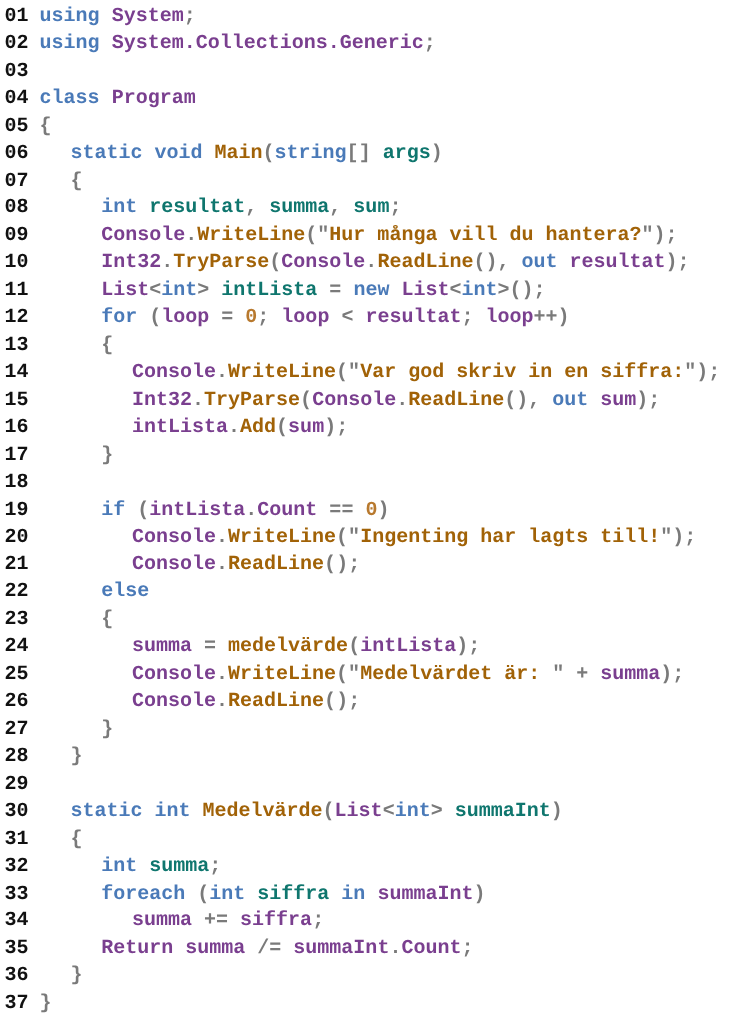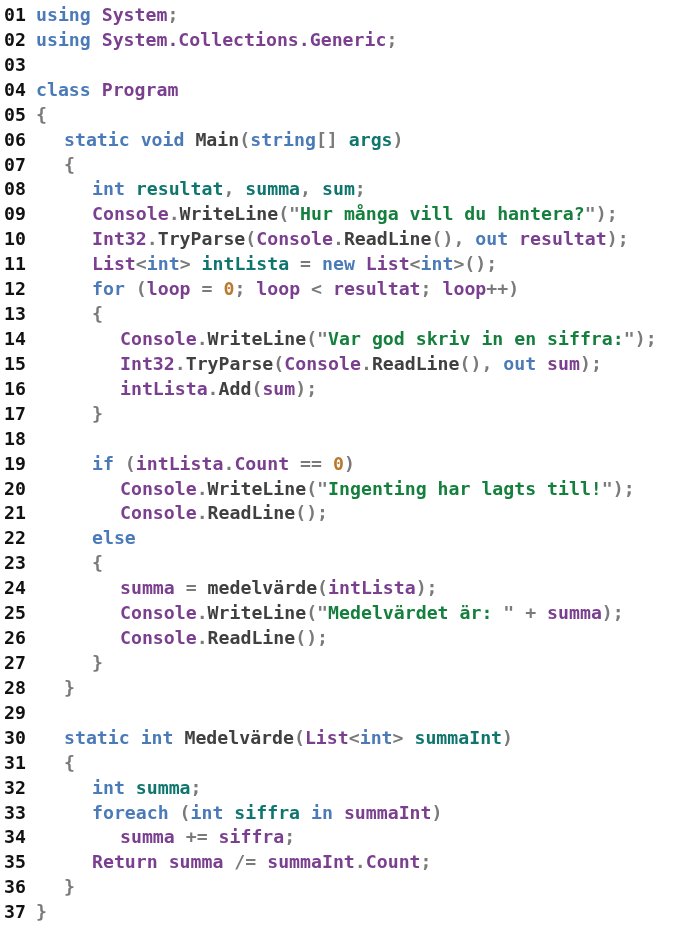--- a/index.html
+++ b/index.html
@@ -6,28 +6,28 @@
   body { width: 680px; height: 928px; overflow: hidden; }
   #code {
     position: absolute; left: 4px; top: 3px;
     font-family: "DejaVu Sans Mono", "Liberation Mono", monospace;
     font-weight: bold;
     font-size: 18.2px;
     line-height: 24.93px;
     white-space: pre;
     color: #2b2b2b;
   }
-  .line { height: 24.93px; display: block; }
+  .line { height: 24.93px; display: block; font-family: Liberation Mono, monospace; }
   .ln { display: inline-block; width: 32px; color: #111111; }
   .body { display: inline-block; }
   .t-kw { color: #4a7ab8; }
   .t-type { color: #7a3f8f; }
-  .t-method { color: #404040; }
+  .t-method { color: #a16207; }
   .t-var { color: #7a3f8f; }
   .t-plain { color: #0f766e; }
   .t-punc { color: #7a7a7a; }
-  .t-str { color: #15803d; }
+  .t-str { color: #a16207; }
   .t-num { color: #b8792e; }
 </style>
 </head>
 <body>
 
 <div id="code"><div class="line"><span class="ln">01</span><span class="body" style="padding-left: 0px;"><span class="t-kw">using</span><span class="t-plain"> </span><span class="t-type">System</span><span class="t-punc">;</span></span></div><div class="line"><span class="ln">02</span><span class="body" style="padding-left: 0px;"><span class="t-kw">using</span><span class="t-plain"> </span><span class="t-type">System.Collections.Generic</span><span class="t-punc">;</span></span></div><div class="line"><span class="ln">03</span><span class="body" style="padding-left: 0px;"></span></div><div class="line"><span class="ln">04</span><span class="body" style="padding-left: 0px;"><span class="t-kw">class</span><span class="t-plain"> </span><span class="t-type">Program</span></span></div><div class="line"><span class="ln">05</span><span class="body" style="padding-left: 0px;"><span class="t-punc">{</span></span></div><div class="line"><span class="ln">06</span><span class="body" style="padding-left: 28px;"><span class="t-kw">static</span><span class="t-plain"> </span><span class="t-kw">void</span><span class="t-plain"> </span><span class="t-method">Main</span><span class="t-punc">(</span><span class="t-kw">string</span><span class="t-punc">[]</span><span class="t-plain"> args</span><span class="t-punc">)</span></span></div><div class="line"><span class="ln">07</span><span class="body" style="padding-left: 28px;"><span class="t-punc">{</span></span></div><div class="line"><span class="ln">08</span><span class="body" style="padding-left: 56px;"><span class="t-kw">int</span><span class="t-plain"> resultat</span><span class="t-punc">,</span><span class="t-plain"> summa</span><span class="t-punc">,</span><span class="t-plain"> sum</span><span class="t-punc">;</span></span></div><div class="line"><span class="ln">09</span><span class="body" style="padding-left: 56px;"><span class="t-type">Console</span><span class="t-punc">.</span><span class="t-method">WriteLine</span><span class="t-punc">("</span><span class="t-str">Hur många vill du hantera?</span><span class="t-punc">");</span></span></div><div class="line"><span class="ln">10</span><span class="body" style="padding-left: 56px;"><span class="t-type">Int32</span><span class="t-punc">.</span><span class="t-method">TryParse</span><span class="t-punc">(</span><span class="t-type">Console</span><span class="t-punc">.</span><span class="t-method">ReadLine</span><span class="t-punc">(), </span><span class="t-kw">out</span><span class="t-plain"> </span><span class="t-var">resultat</span><span class="t-punc">);</span></span></div><div class="line"><span class="ln">11</span><span class="body" style="padding-left: 56px;"><span class="t-type">List</span><span class="t-punc">&lt;</span><span class="t-kw">int</span><span class="t-punc">&gt;</span><span class="t-plain"> intLista </span><span class="t-punc">= </span><span class="t-kw">new</span><span class="t-plain"> </span><span class="t-type">List</span><span class="t-punc">&lt;</span><span class="t-kw">int</span><span class="t-punc">&gt;();</span></span></div><div class="line"><span class="ln">12</span><span class="body" style="padding-left: 56px;"><span class="t-kw">for</span><span class="t-plain"> </span><span class="t-punc">(</span><span class="t-var">loop</span><span class="t-punc"> = </span><span class="t-num">0</span><span class="t-punc">; </span><span class="t-var">loop</span><span class="t-punc"> &lt; </span><span class="t-var">resultat</span><span class="t-punc">; </span><span class="t-var">loop</span><span class="t-punc">++)</span></span></div><div class="line"><span class="ln">13</span><span class="body" style="padding-left: 56px;"><span class="t-punc">{</span></span></div><div class="line"><span class="ln">14</span><span class="body" style="padding-left: 84px;"><span class="t-type">Console</span><span class="t-punc">.</span><span class="t-method">WriteLine</span><span class="t-punc">("</span><span class="t-str">Var god skriv in en siffra:</span><span class="t-punc">");</span></span></div><div class="line"><span class="ln">15</span><span class="body" style="padding-left: 84px;"><span class="t-type">Int32</span><span class="t-punc">.</span><span class="t-method">TryParse</span><span class="t-punc">(</span><span class="t-type">Console</span><span class="t-punc">.</span><span class="t-method">ReadLine</span><span class="t-punc">(), </span><span class="t-kw">out</span><span class="t-plain"> </span><span class="t-var">sum</span><span class="t-punc">);</span></span></div><div class="line"><span class="ln">16</span><span class="body" style="padding-left: 84px;"><span class="t-var">intLista</span><span class="t-punc">.</span><span class="t-method">Add</span><span class="t-punc">(</span><span class="t-var">sum</span><span class="t-punc">);</span></span></div><div class="line"><span class="ln">17</span><span class="body" style="padding-left: 56px;"><span class="t-punc">}</span></span></div><div class="line"><span class="ln">18</span><span class="body" style="padding-left: 0px;"></span></div><div class="line"><span class="ln">19</span><span class="body" style="padding-left: 56px;"><span class="t-kw">if</span><span class="t-plain"> </span><span class="t-punc">(</span><span class="t-var">intLista</span><span class="t-punc">.</span><span class="t-var">Count</span><span class="t-punc"> == </span><span class="t-num">0</span><span class="t-punc">)</span></span></div><div class="line"><span class="ln">20</span><span class="body" style="padding-left: 84px;"><span class="t-type">Console</span><span class="t-punc">.</span><span class="t-method">WriteLine</span><span class="t-punc">("</span><span class="t-str">Ingenting har lagts till!</span><span class="t-punc">");</span></span></div><div class="line"><span class="ln">21</span><span class="body" style="padding-left: 84px;"><span class="t-type">Console</span><span class="t-punc">.</span><span class="t-method">ReadLine</span><span class="t-punc">();</span></span></div><div class="line"><span class="ln">22</span><span class="body" style="padding-left: 56px;"><span class="t-kw">else</span></span></div><div class="line"><span class="ln">23</span><span class="body" style="padding-left: 56px;"><span class="t-punc">{</span></span></div><div class="line"><span class="ln">24</span><span class="body" style="padding-left: 84px;"><span class="t-var">summa</span><span class="t-punc"> = </span><span class="t-method">medelvärde</span><span class="t-punc">(</span><span class="t-var">intLista</span><span class="t-punc">);</span></span></div><div class="line"><span class="ln">25</span><span class="body" style="padding-left: 84px;"><span class="t-type">Console</span><span class="t-punc">.</span><span class="t-method">WriteLine</span><span class="t-punc">("</span><span class="t-str">Medelvärdet är: </span><span class="t-punc">" + </span><span class="t-var">summa</span><span class="t-punc">);</span></span></div><div class="line"><span class="ln">26</span><span class="body" style="padding-left: 84px;"><span class="t-type">Console</span><span class="t-punc">.</span><span class="t-method">ReadLine</span><span class="t-punc">();</span></span></div><div class="line"><span class="ln">27</span><span class="body" style="padding-left: 56px;"><span class="t-punc">}</span></span></div><div class="line"><span class="ln">28</span><span class="body" style="padding-left: 28px;"><span class="t-punc">}</span></span></div><div class="line"><span class="ln">29</span><span class="body" style="padding-left: 0px;"></span></div><div class="line"><span class="ln">30</span><span class="body" style="padding-left: 28px;"><span class="t-kw">static</span><span class="t-plain"> </span><span class="t-kw">int</span><span class="t-plain"> </span><span class="t-method">Medelvärde</span><span class="t-punc">(</span><span class="t-type">List</span><span class="t-punc">&lt;</span><span class="t-kw">int</span><span class="t-punc">&gt; </span><span class="t-plain">summaInt</span><span class="t-punc">)</span></span></div><div class="line"><span class="ln">31</span><span class="body" style="padding-left: 28px;"><span class="t-punc">{</span></span></div><div class="line"><span class="ln">32</span><span class="body" style="padding-left: 56px;"><span class="t-kw">int</span><span class="t-plain"> summa</span><span class="t-punc">;</span></span></div><div class="line"><span class="ln">33</span><span class="body" style="padding-left: 56px;"><span class="t-kw">foreach</span><span class="t-plain"> </span><span class="t-punc">(</span><span class="t-kw">int</span><span class="t-plain"> siffra </span><span class="t-kw">in</span><span class="t-plain"> </span><span class="t-var">summaInt</span><span class="t-punc">)</span></span></div><div class="line"><span class="ln">34</span><span class="body" style="padding-left: 84px;"><span class="t-var">summa</span><span class="t-punc"> += </span><span class="t-var">siffra</span><span class="t-punc">;</span></span></div><div class="line"><span class="ln">35</span><span class="body" style="padding-left: 56px;"><span class="t-type">Return</span><span class="t-plain"> </span><span class="t-var">summa</span><span class="t-punc"> /= </span><span class="t-var">summaInt</span><span class="t-punc">.</span><span class="t-var">Count</span><span class="t-punc">;</span></span></div><div class="line"><span class="ln">36</span><span class="body" style="padding-left: 28px;"><span class="t-punc">}</span></span></div><div class="line"><span class="ln">37</span><span class="body" style="padding-left: 0px;"><span class="t-punc">}</span></span></div></div>
 
 </body></html>

